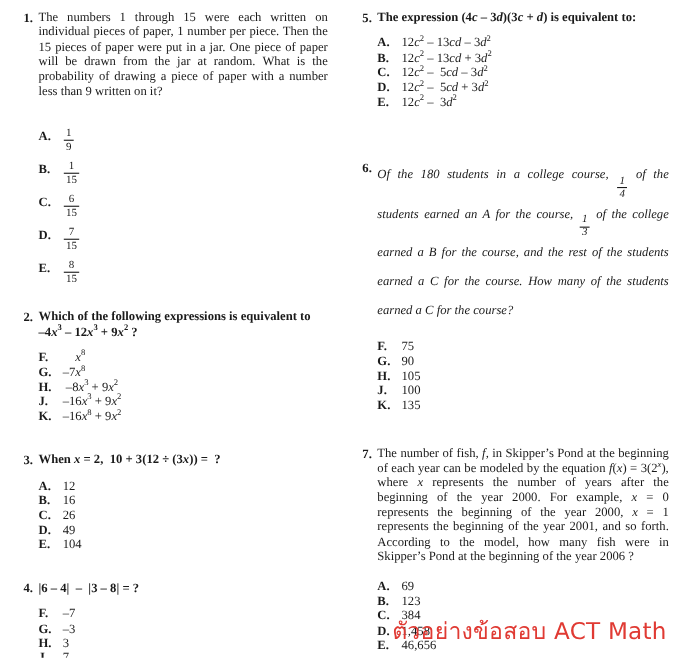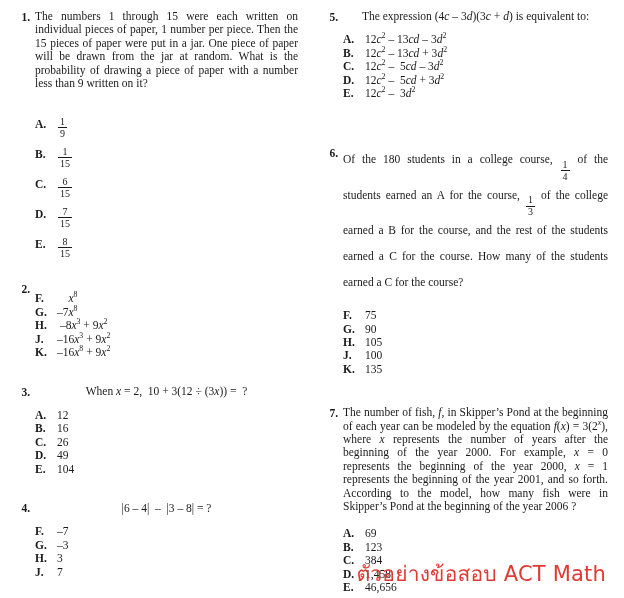--- a/index.html
+++ b/index.html
@@ -49,22 +49,22 @@
   }
   .q-body { flex: 1 1 auto; min-width: 0; }
 
   .stem {
     font-size: 11.5px;
     line-height: 13.4px;
     text-align: justify;
     text-justify: inter-word;
     margin: 0;
   }
-  .stem.loose { line-height: 26px; }
-  .stem.nojust { text-align: center; }
+  .stem.loose { line-height: 26px; font-style: italic; }
+  .stem.nojust { text-align: left; font-weight: bold; }
 
   
   .choices {
     list-style: none;
     margin: 0;
     padding: 0;
   }
   .choices li {
     display: flex;
     align-items: flex-start;
@@ -177,20 +177,21 @@
           </li>
         </ul>
       </div>
     </div>
 
     <div class="gap-c"></div>
 
     <div class="q">
       <div class="q-num">2.</div>
       <div class="q-body">
+        <p class="stem nojust"><span>Which of the following expressions is equivalent to</span><br><span>–4<i class="v">x</i><sup>3</sup> – 12<i class="v">x</i><sup>3</sup> + 9<i class="v">x</i><sup>2</sup> ?</span></p>
         <div class="gap-d"></div>
         <ul class="choices tight">
           <li>
             <span class="ch-let">F.</span>
             <span class="ch-val">&nbsp;&nbsp;&nbsp;&nbsp;<i class="v">x</i><sup>8</sup></span>
           </li>
           <li>
             <span class="ch-let">G.</span>
             <span class="ch-val">–7<i class="v">x</i><sup>8</sup></span>
           </li>

